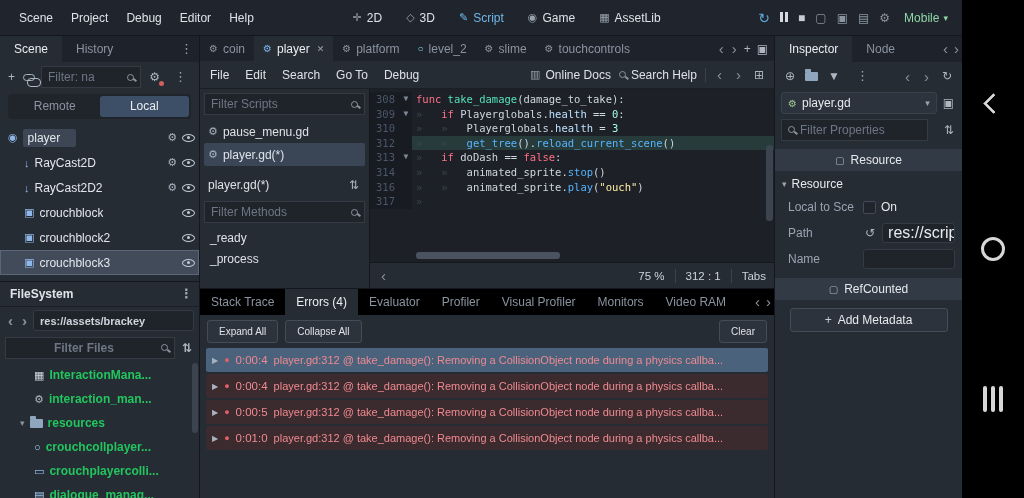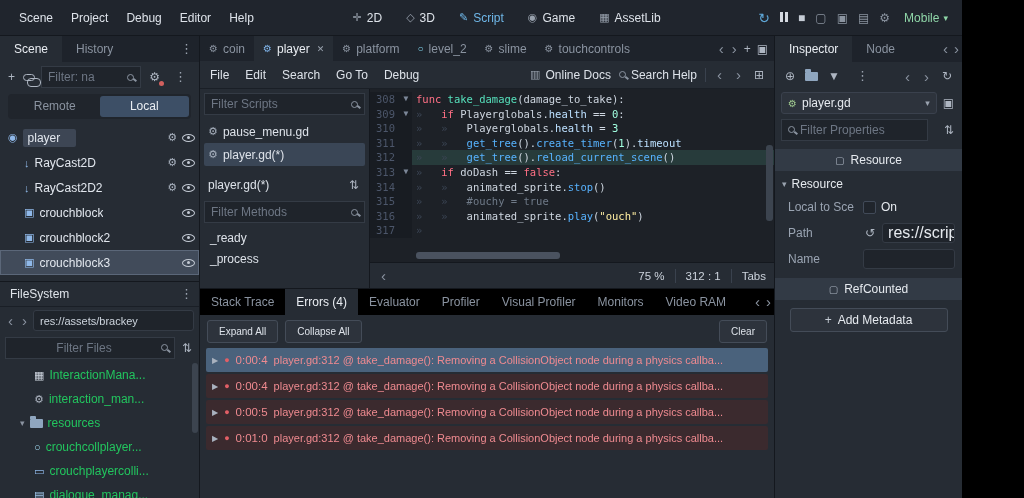--- a/index.html
+++ b/index.html
@@ -1,18 +1,18 @@
 <!DOCTYPE html>
 <html><head>
 <meta charset="utf-8">
 <style>
 *{box-sizing:border-box;margin:0;padding:0;}
 html,body{width:1024px;height:498px;}
 body{font-family:"Liberation Sans","DejaVu Sans",sans-serif;font-size:12px;color:#ccd3dc;background:#000;overflow:hidden;}
-.app{display:flex;width:1024px;height:498px;flex-direction:column;}
+.app{display:flex;width:1024px;height:498px;}
 .main{width:962px;min-width:0;display:flex;flex-direction:column;background:#262c34;}
 
 
 .topbar{height:36px;flex:none;display:flex;align-items:center;background:#20252d;border-bottom:1px solid #14181e;padding:0 10px;}
 .menus{display:flex;}
 .menu-item{padding:4px 9px;color:#dde2e9;white-space:nowrap;}
 .workspaces{display:flex;gap:4px;margin:0 auto;}
 .ws{display:flex;align-items:center;gap:5px;padding:4px 10px;border-radius:3px;color:#dde2e9;}
 .ws-ic{color:#98a1ad;font-size:11px;}
 .ws.active{color:#6fb7e8;}
@@ -58,21 +58,21 @@
 .trow.hl{background:#414b5a;outline:1px solid #5b6779;outline-offset:-1px;}
 .nic{font-size:11px;flex:none;}
 .nic.blue{color:#8fb8e8;}
 .tlabel{color:#e2e7ee;white-space:nowrap;overflow:hidden;}
 .selbox{background:#3d4654;padding:2px 16px 2px 5px;border-radius:2px;}
 .ticons{margin-left:auto;display:flex;align-items:center;gap:5px;flex:none;}
 .sic{color:#a9b2bf;font-size:11px;flex:none;}
 .ic-eye{display:inline-block;width:13px;height:8px;border:1.4px solid #c2c9d3;border-radius:50%;position:relative;flex:none;}
 .ic-eye::after{content:'';position:absolute;left:50%;top:50%;width:3px;height:3px;margin:-1.5px 0 0 -1.5px;background:#c2c9d3;border-radius:50%;}
 
-.fs-panel{flex:1;display:flex;flex-direction:column;border-top:1px solid #14181e;min-height:0;}
+.fs-panel{flex:1;display:flex;flex-direction:column;border-top:1px solid #14181e;min-height:0;font-weight:bold;}
 .fs-header{height:25px;flex:none;display:flex;align-items:center;border-bottom:1px solid #1a1f26;}
 .fs-title{padding:0 10px;color:#dfe4ea;}
 .fs-nav{height:27px;flex:none;display:flex;align-items:center;gap:3px;padding:0 5px;}
 .path-box{flex:1;height:21px;background:#1f242b;border:1px solid #343b45;border-radius:3px;display:flex;align-items:center;padding:0 6px;color:#cdd4dd;font-size:11px;white-space:nowrap;overflow:hidden;min-width:0;}
 .fs-filter{height:27px;flex:none;display:flex;align-items:center;gap:5px;padding:0 5px;text-align:center;}
 .fs-tree{flex:1;overflow:hidden;position:relative;padding-top:2px;}
 .frow{display:flex;align-items:center;height:24px;gap:5px;}
 .fcaret{color:#8a93a0;font-size:9px;flex:none;}
 .fic{font-size:11px;flex:none;}
 .fic.gear{color:#aeb6c2;}
@@ -443,25 +443,23 @@
                 <div class="mrow">_process</div>
               </div>
           </div>
 
           <div class="code-col">
             <div class="code-area">
               <div>
                   <div class="cl"><span class="ln">308</span><span class="fold">▼</span><span class="ctext"><span class="tk-kw">func </span><span class="tk-fn">take_damage</span><span class="tk-pl">(damage_to_take):</span></span></div>
                   <div class="cl"><span class="ln">309</span><span class="fold">▼</span><span class="ctext"><span class="tk-tab">»   </span><span class="tk-kw">if </span><span class="tk-pl">Playerglobals.</span><span class="tk-mem">health</span><span class="tk-pl"> == </span><span class="tk-num">0</span><span class="tk-pl">:</span></span></div>
                   <div class="cl"><span class="ln">310</span><span class="fold"></span><span class="ctext"><span class="tk-tab">»   »   </span><span class="tk-pl">Playerglobals.</span><span class="tk-mem">health</span><span class="tk-pl"> = </span><span class="tk-num">3</span></span></div>
-                  <div class="cl"><span class="ln">311</span><span class="fold"></span><span class="ctext"><span class="tk-tab">»   »   </span><span class="tk-call">get_tree</span><span class="tk-pl">().</span><span class="tk-call">create_timer</span><span class="tk-pl">(</span><span class="tk-num">1</span><span class="tk-pl">).</span><span class="tk-mem">timeout</span></span></div>
                   <div class="cl exec"><span class="ln">312</span><span class="fold"></span><span class="ctext"><span class="tk-tab">»   »   </span><span class="tk-call">get_tree</span><span class="tk-pl">().</span><span class="tk-call">reload_current_scene</span><span class="tk-pl">()</span></span></div>
                   <div class="cl"><span class="ln">313</span><span class="fold">▼</span><span class="ctext"><span class="tk-tab">»   </span><span class="tk-kw">if </span><span class="tk-pl">doDash == </span><span class="tk-kw">false</span><span class="tk-pl">:</span></span></div>
                   <div class="cl"><span class="ln">314</span><span class="fold"></span><span class="ctext"><span class="tk-tab">»   »   </span><span class="tk-pl">animated_sprite.</span><span class="tk-call">stop</span><span class="tk-pl">()</span></span></div>
-                  <div class="cl"><span class="ln">315</span><span class="fold"></span><span class="ctext"><span class="tk-tab">»   »   </span><span class="tk-com">#ouchy = true</span></span></div>
                   <div class="cl"><span class="ln">316</span><span class="fold"></span><span class="ctext"><span class="tk-tab">»   »   </span><span class="tk-pl">animated_sprite.</span><span class="tk-call">play</span><span class="tk-pl">(</span><span class="tk-str">"ouch"</span><span class="tk-pl">)</span></span></div>
                   <div class="cl"><span class="ln">317</span><span class="fold"></span><span class="ctext"><span class="tk-tab">»   </span></span></div>
                 </div>
               <div class="hscroll">
                   <span class="hthumb"></span>
                 </div>
               <div class="vscroll">
                   <span class="vthumb"></span>
                 </div>
             </div>

